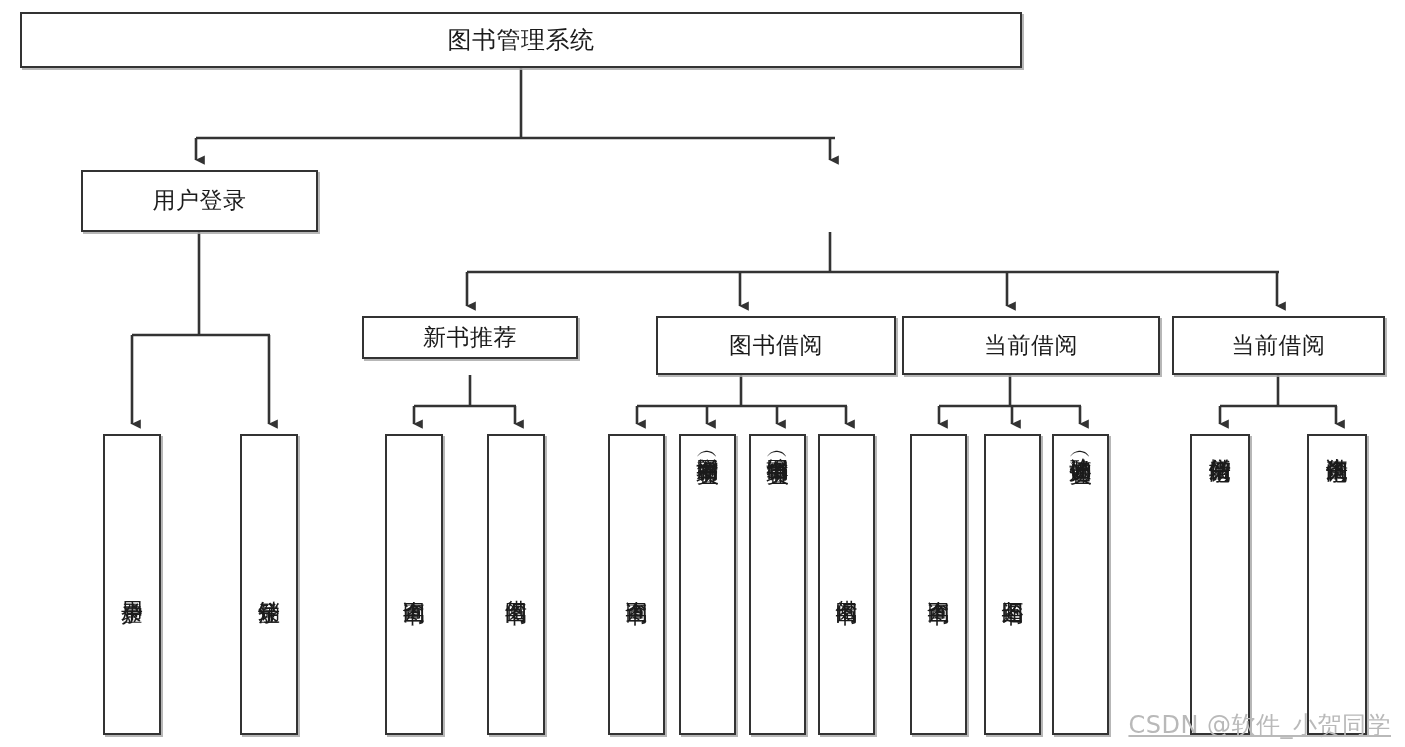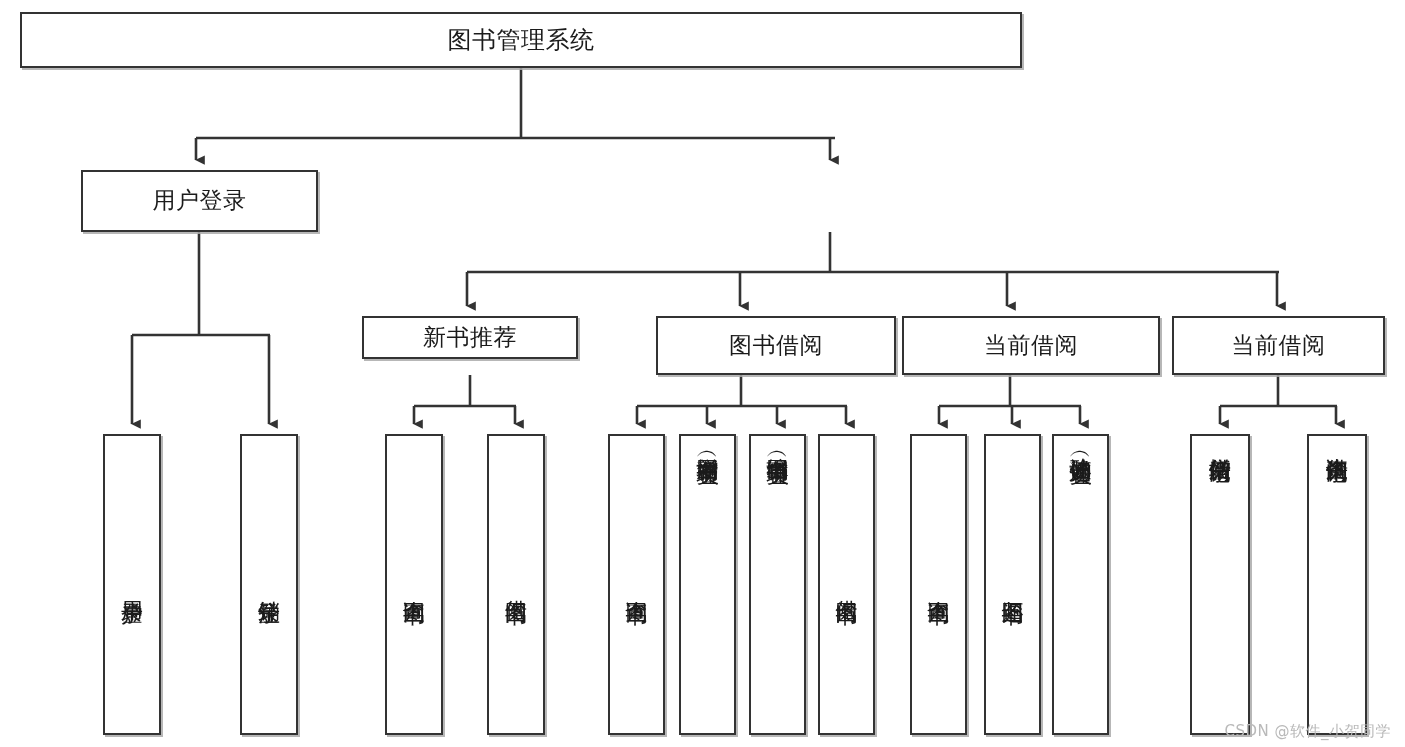--- a/index.html
+++ b/index.html
@@ -66,26 +66,27 @@
     display: flex;
     align-items: center;
     justify-content: center;
     overflow: hidden;
   }
   .node.leaf.top-aligned .leaf-inner { align-items: flex-start; padding-top: 4px; }
   #watermark {
     position: absolute;
     right: 14px;
     bottom: 6px;
-    font-size: 15px;
+    font-size: 24px;
     color: #b9b9b9;
     letter-spacing: 0.5px;
     z-index: 8;
     white-space: nowrap;
     font-family: "DejaVu Sans", "Liberation Sans", sans-serif;
+    text-decoration: underline;
   }
 </style>
 </head>
 <body>
 
 <div id="diagram-root">
 
   <svg id="edge-layer" viewBox="0 0 1405 747" xmlns="http://www.w3.org/2000/svg">
     <defs>
       <marker id="arrowhead" markerWidth="11" markerHeight="11" refX="5.2" refY="9.4" orient="auto" markerUnits="userSpaceOnUse">

